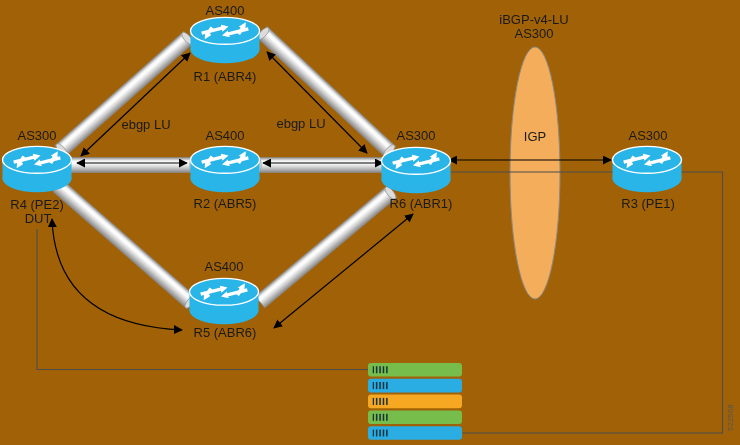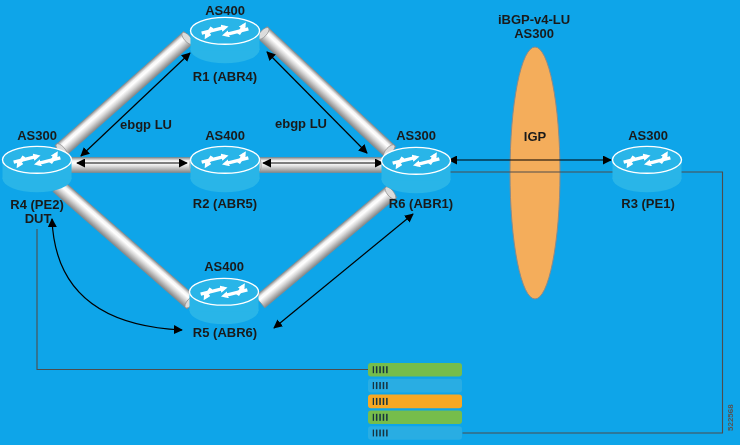--- a/index.html
+++ b/index.html
@@ -1,19 +1,18 @@
 <!DOCTYPE html>
 <html><head>
 <meta charset="utf-8">
 <style>
   html, body { margin: 0; padding: 0; background: #ffffff; }
   .stage {
-    width: 740px; height: 445px; position: relative; background: #0ea5e9;
+    width: 740px; height: 445px; position: relative; background: #a16207;
     font-family: "Liberation Sans", sans-serif;
-    font-weight: bold;
   }
   svg text {
     font-family: "Liberation Sans", sans-serif;
     font-size: 13px;
     fill: #1a1a1a;
   }
   svg text.fig-num { font-size: 8px; fill: #555555; }
 </style>
 </head>
 <body>

